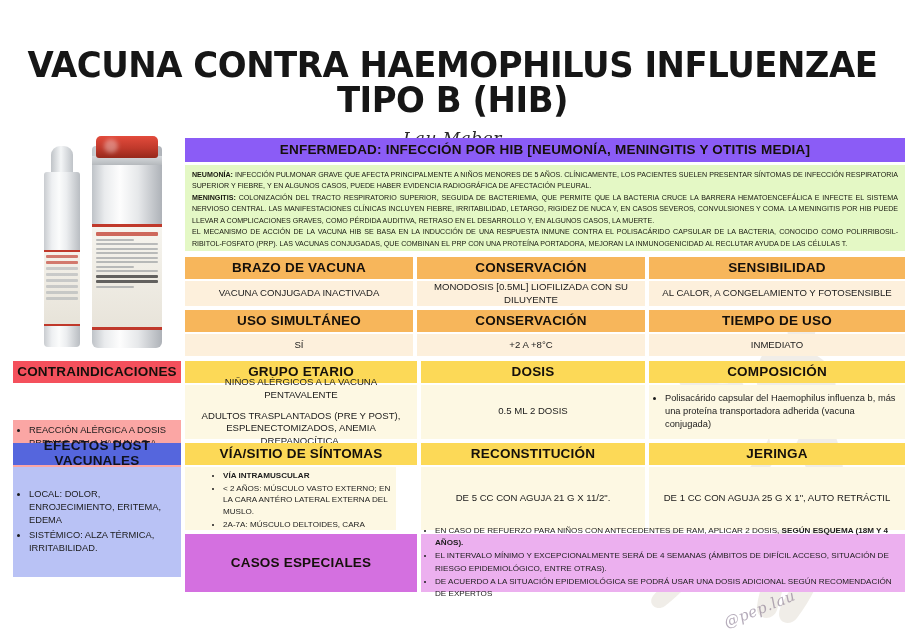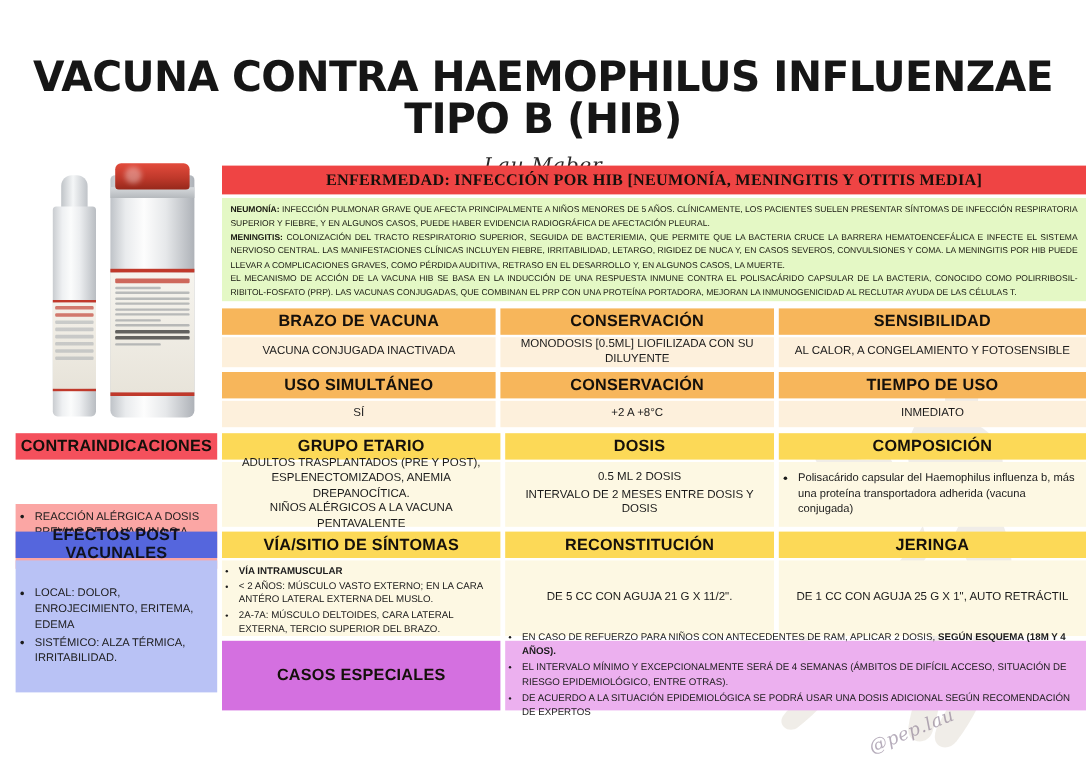--- a/index.html
+++ b/index.html
@@ -100,21 +100,21 @@
     font-weight:bold;text-align:center;color:#15100b;
     font-size:13.5px;letter-spacing:.2px;line-height:1.1;
   }
   .cell{
     display:flex;align-items:center;justify-content:center;
     text-align:center;font-size:9.6px;color:#1b1b1b;line-height:1.35;
     padding:2px 6px;box-sizing:border-box;
   }
 
   
-  .green-hdr{background:#ef4444;font-family:Liberation Serif, serif;}
+  .green-hdr{background:#8b5cf6;}
   .green-body{background:#e4f8c5;}
   .dis-text{
     font-size:7.1px;line-height:1.62;color:#17170f;
     padding:5px 7px 4px;box-sizing:border-box;text-align:justify;
   }
   .dis-text b{font-weight:bold;}
 
   
   .or-hdr{background:#f7b65b;}
   .or-body{background:#fdf0dc;}
@@ -217,46 +217,45 @@
 <div class="band ye-hdr hdr" style="left:185px;top:361px;width:232px;height:22px;">GRUPO ETARIO</div>
 <div class="band ye-hdr hdr" style="left:421px;top:361px;width:224px;height:22px;">DOSIS</div>
 <div class="band ye-hdr hdr" style="left:649px;top:361px;width:256px;height:22px;">COMPOSICIÓN</div>
 
 <div class="band rd-body" style="left:13px;top:385px;width:168px;height:54px;">
   <ul class="bl" style="font-size:9.3px;line-height:1.35;color:#1b1b1b;padding-top:4px;">
     <li>REACCIÓN ALÉRGICA A DOSIS PREVIAS DE LA VACUNA O A UNO DE SUS COMPONENTES.</li>
   </ul>
 </div>
 <div class="band ye-body" style="left:185px;top:385px;width:232px;height:54px;display:flex;flex-direction:column;justify-content:center;align-items:center;">
+  <div class="cell" style="padding:0 4px 4px;">NIÑOS ALÉRGICOS A LA VACUNA PENTAVALENTE</div>
   <div class="cell" style="padding:4px 4px 0;">ADULTOS TRASPLANTADOS (PRE Y POST), ESPLENECTOMIZADOS, ANEMIA DREPANOCÍTICA.</div>
-  <div class="cell" style="padding:0 4px 4px;">NIÑOS ALÉRGICOS A LA VACUNA PENTAVALENTE</div>
 </div>
 <div class="band ye-body" style="left:421px;top:385px;width:224px;height:54px;display:flex;flex-direction:column;justify-content:center;align-items:center;">
   <div class="cell" style="padding:0 4px 1px;">0.5 ML 2 DOSIS</div>
-  <div class="cell" style="padding:1px 4px 0;">INTERVALO DE 2 MESES ENTRE DOSIS Y DOSIS</div>
 </div>
 <div class="band ye-body" style="left:649px;top:385px;width:256px;height:54px;display:flex;align-items:center;">
   <ul class="bl" style="font-size:9.3px;line-height:1.38;color:#1b1b1b;">
     <li>Polisacárido capsular del Haemophilus influenza b, más una proteína transportadora adherida (vacuna conjugada)</li>
   </ul>
 </div>
 
 <div class="band bl-hdr hdr" style="left:13px;top:443px;width:168px;height:22px;">EFECTOS POST VACUNALES</div>
 <div class="band ye-hdr hdr" style="left:185px;top:443px;width:232px;height:22px;">VÍA/SITIO DE SÍNTOMAS</div>
 <div class="band ye-hdr hdr" style="left:421px;top:443px;width:224px;height:22px;">RECONSTITUCIÓN</div>
 <div class="band ye-hdr hdr" style="left:649px;top:443px;width:256px;height:22px;">JERINGA</div>
 
 <div class="band bl-body" style="left:13px;top:467px;width:168px;height:110px;display:flex;align-items:center;">
   <ul class="bl" style="font-size:9.3px;line-height:1.4;color:#1b1b1b;">
     <li>LOCAL: DOLOR, ENROJECIMIENTO, ERITEMA, EDEMA</li>
     <li>SISTÉMICO: ALZA TÉRMICA, IRRITABILIDAD.</li>
   </ul>
 </div>
 
-<div class="band ye-body" style="left:185px;top:467px;width:232px;height:63px;display:flex;align-items:flex-start;">
+<div class="band ye-body" style="left:185px;top:467px;width:211px;height:63px;display:flex;align-items:flex-start;padding-left:24px;">
   <ul class="bl just" style="font-size:8.1px;line-height:1.45;color:#1b1b1b;padding-top:3px;padding-left:14px;">
     <li style="font-weight:bold;">VÍA INTRAMUSCULAR</li>
     <li>&lt; 2 AÑOS: MÚSCULO VASTO EXTERNO; EN LA CARA ANTÉRO LATERAL EXTERNA DEL MUSLO.</li>
     <li>2A-7A: MÚSCULO DELTOIDES, CARA LATERAL EXTERNA, TERCIO SUPERIOR DEL BRAZO.</li>
   </ul>
 </div>
 
 <div class="band ye-body cell" style="left:421px;top:467px;width:224px;height:63px;">DE 5 CC CON AGUJA 21 G X 11/2".</div>
 <div class="band ye-body cell" style="left:649px;top:467px;width:256px;height:63px;">DE 1 CC CON AGUJA 25 G X 1", AUTO RETRÁCTIL</div>
 

